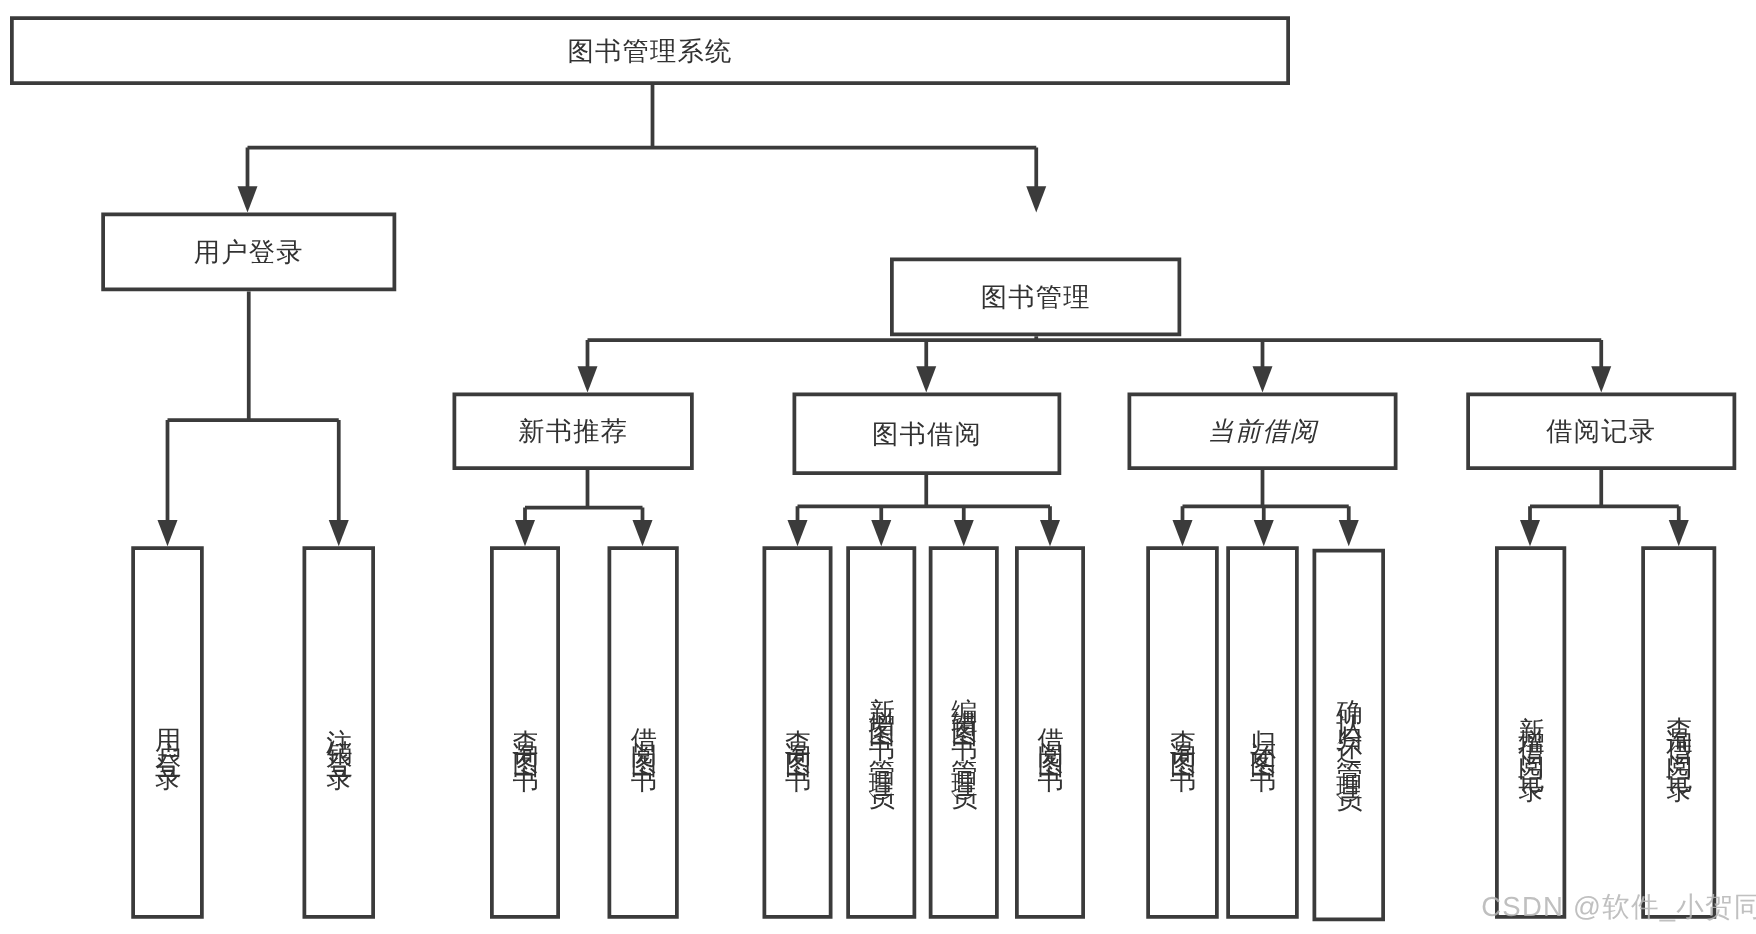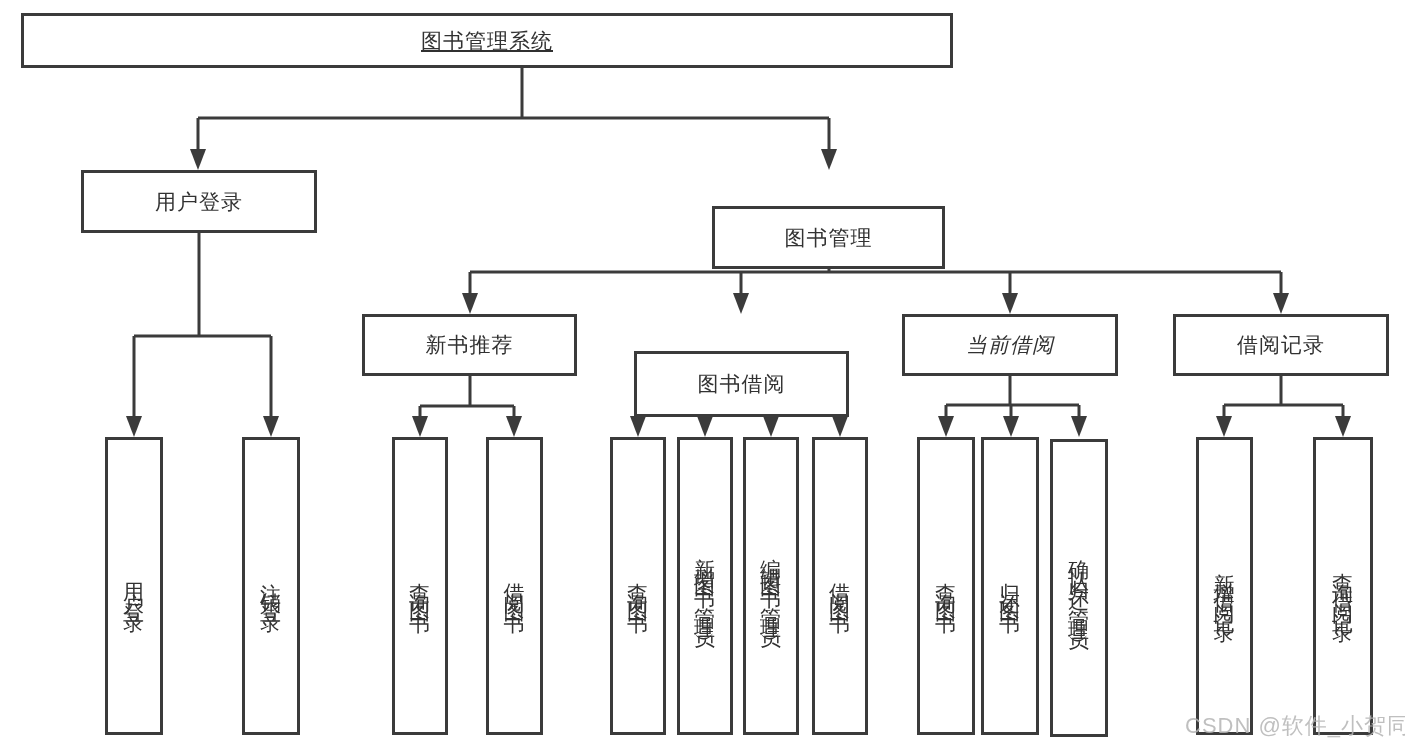--- a/index.html
+++ b/index.html
@@ -60,35 +60,35 @@
       <polygon points="763,416 779,416 771,437"></polygon>
       <polygon points="832,416 848,416 840,437"></polygon>
       <polygon points="938,416 954,416 946,437"></polygon>
       <polygon points="1003,416 1019,416 1011,437"></polygon>
       <polygon points="1071,416 1087,416 1079,437"></polygon>
       <polygon points="1216,416 1232,416 1224,437"></polygon>
       <polygon points="1335,416 1351,416 1343,437"></polygon>
     </g>
   </svg>
 
-  <div class="box hbox" style="left:21px;top:13px;width:932px;height:55px;text-decoration:underline;">
+  <div class="box hbox" style="left:8px;top:13px;width:1024px;height:55px;">
     <span>图书管理系统</span>
   </div>
 
   <div class="box hbox" style="left:81px;top:170px;width:236px;height:63px;">
     <span>用户登录</span>
   </div>
   <div class="box hbox" style="left:712px;top:170px;width:233px;height:63px;margin-top:36px;">
     <span>图书管理</span>
   </div>
 
-  <div class="box hbox" style="left:362px;top:314px;width:215px;height:62px;">
+  <div class="box hbox" style="left:362px;top:314px;width:193px;height:62px;">
     <span>新书推荐</span>
   </div>
-  <div class="box hbox" style="left:634px;top:314px;width:215px;height:66px;margin-top:37px;">
+  <div class="box hbox" style="left:634px;top:314px;width:215px;height:66px;">
     <span>图书借阅</span>
   </div>
   <div class="box hbox" style="left:902px;top:314px;width:216px;height:62px;font-style:italic;">
     <span>当前借阅</span>
   </div>
   <div class="box hbox" style="left:1173px;top:314px;width:216px;height:62px;">
     <span>借阅记录</span>
   </div>
 
   <div class="box vbox" style="left:105px;top:437px;width:58px;height:298px;">

